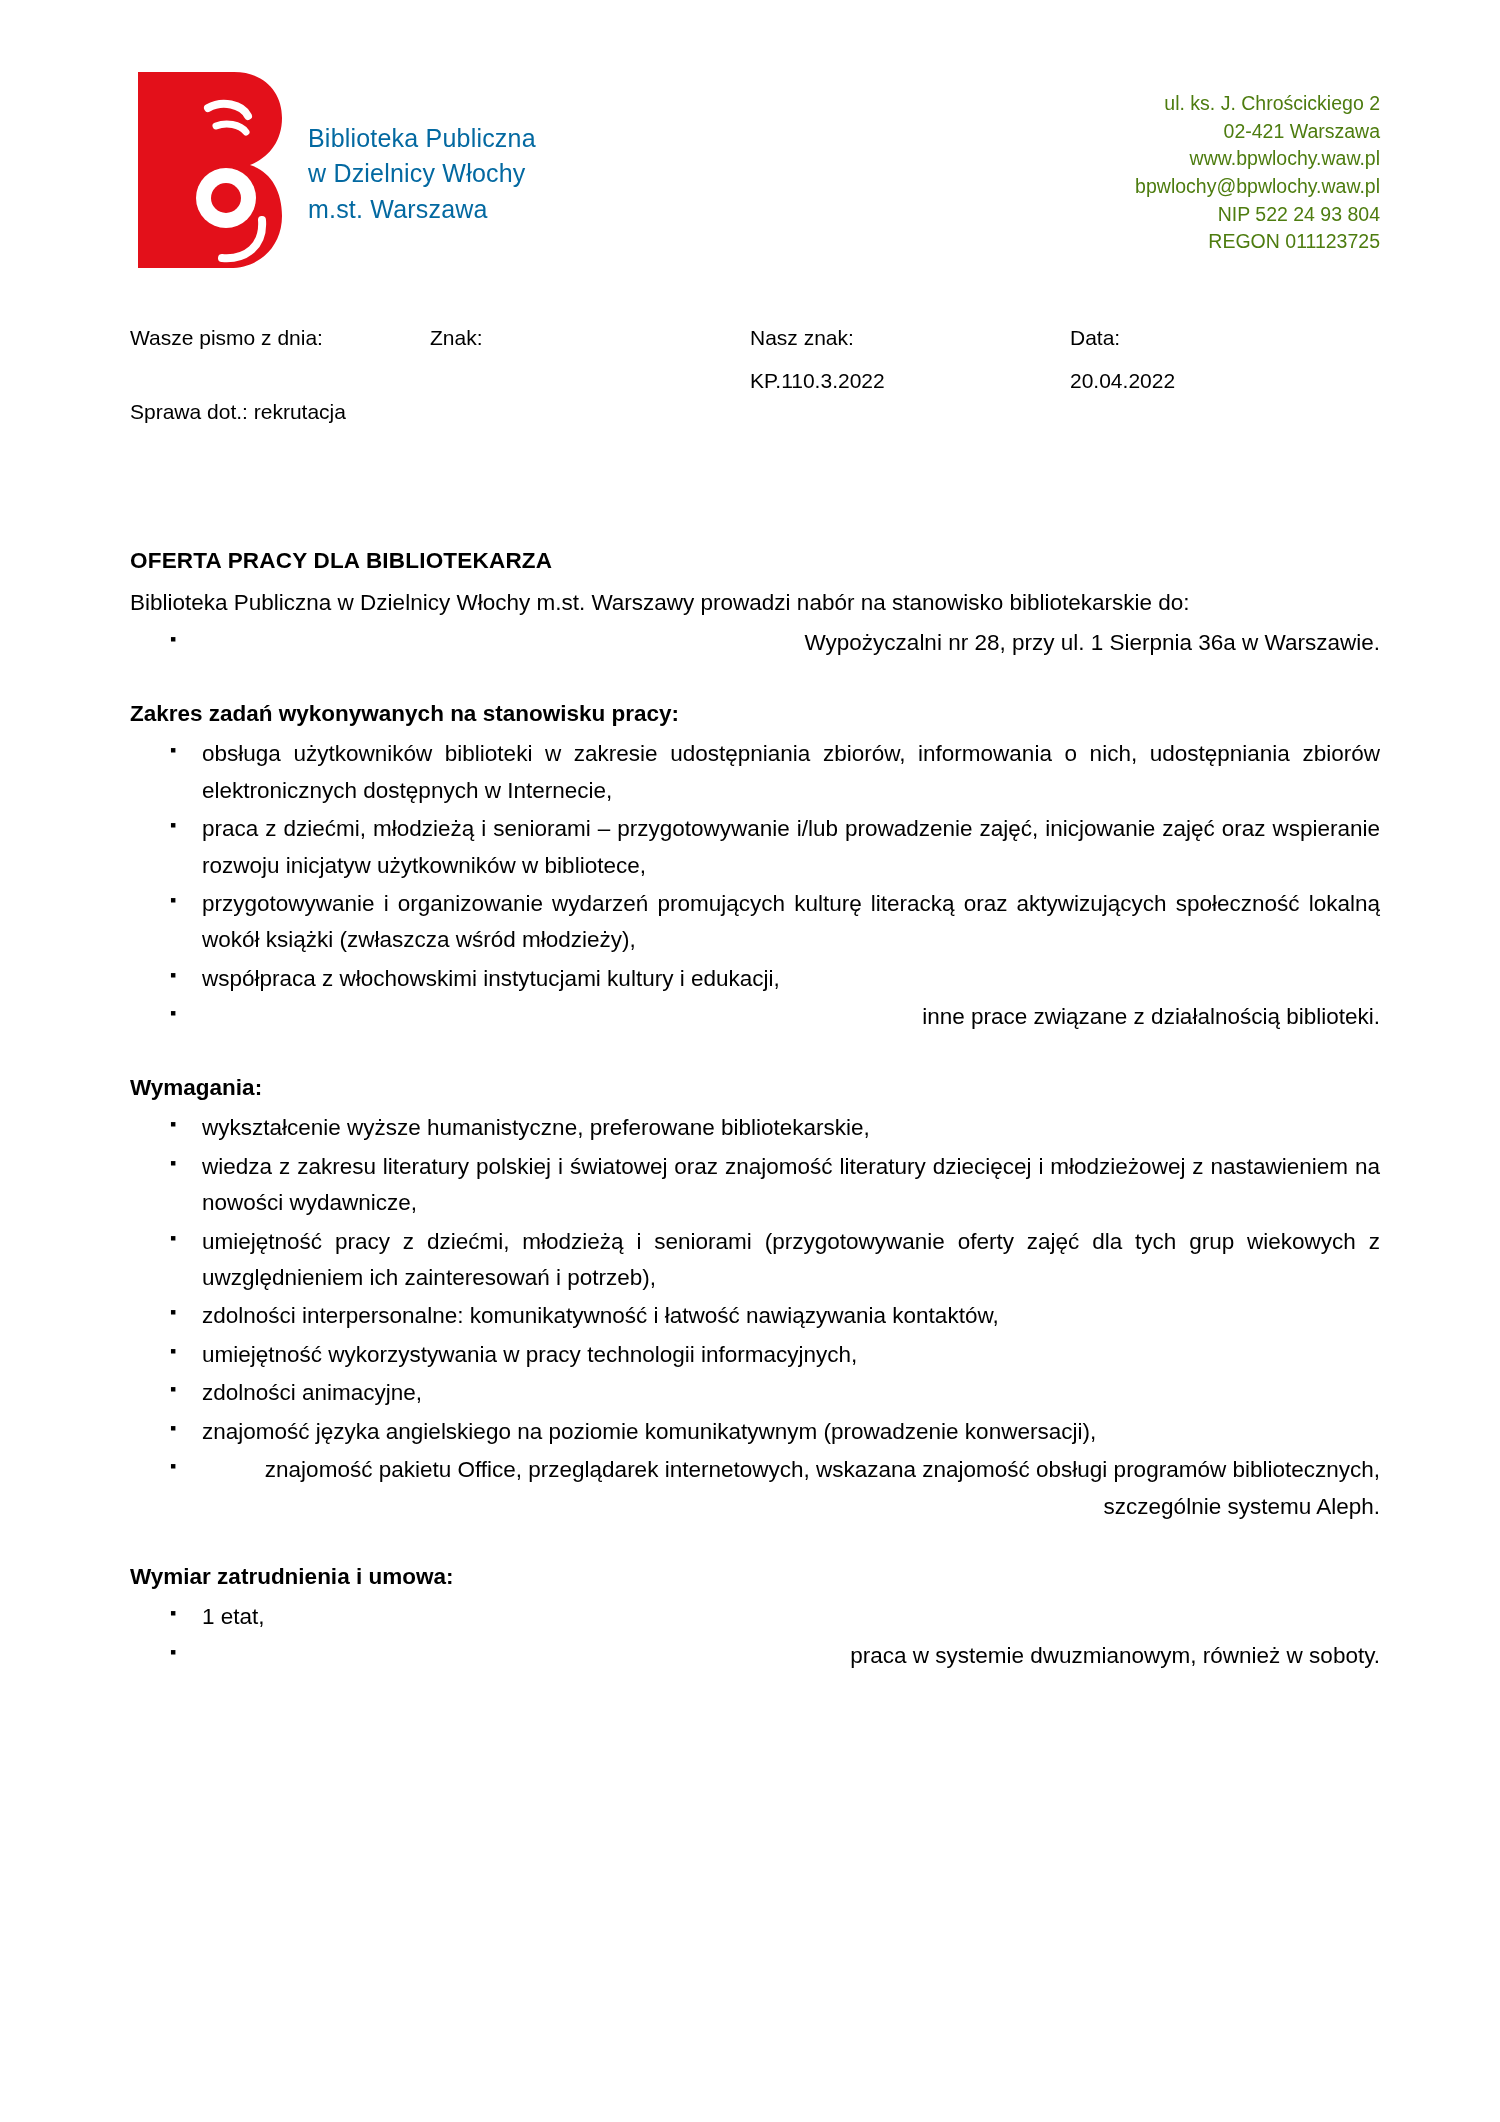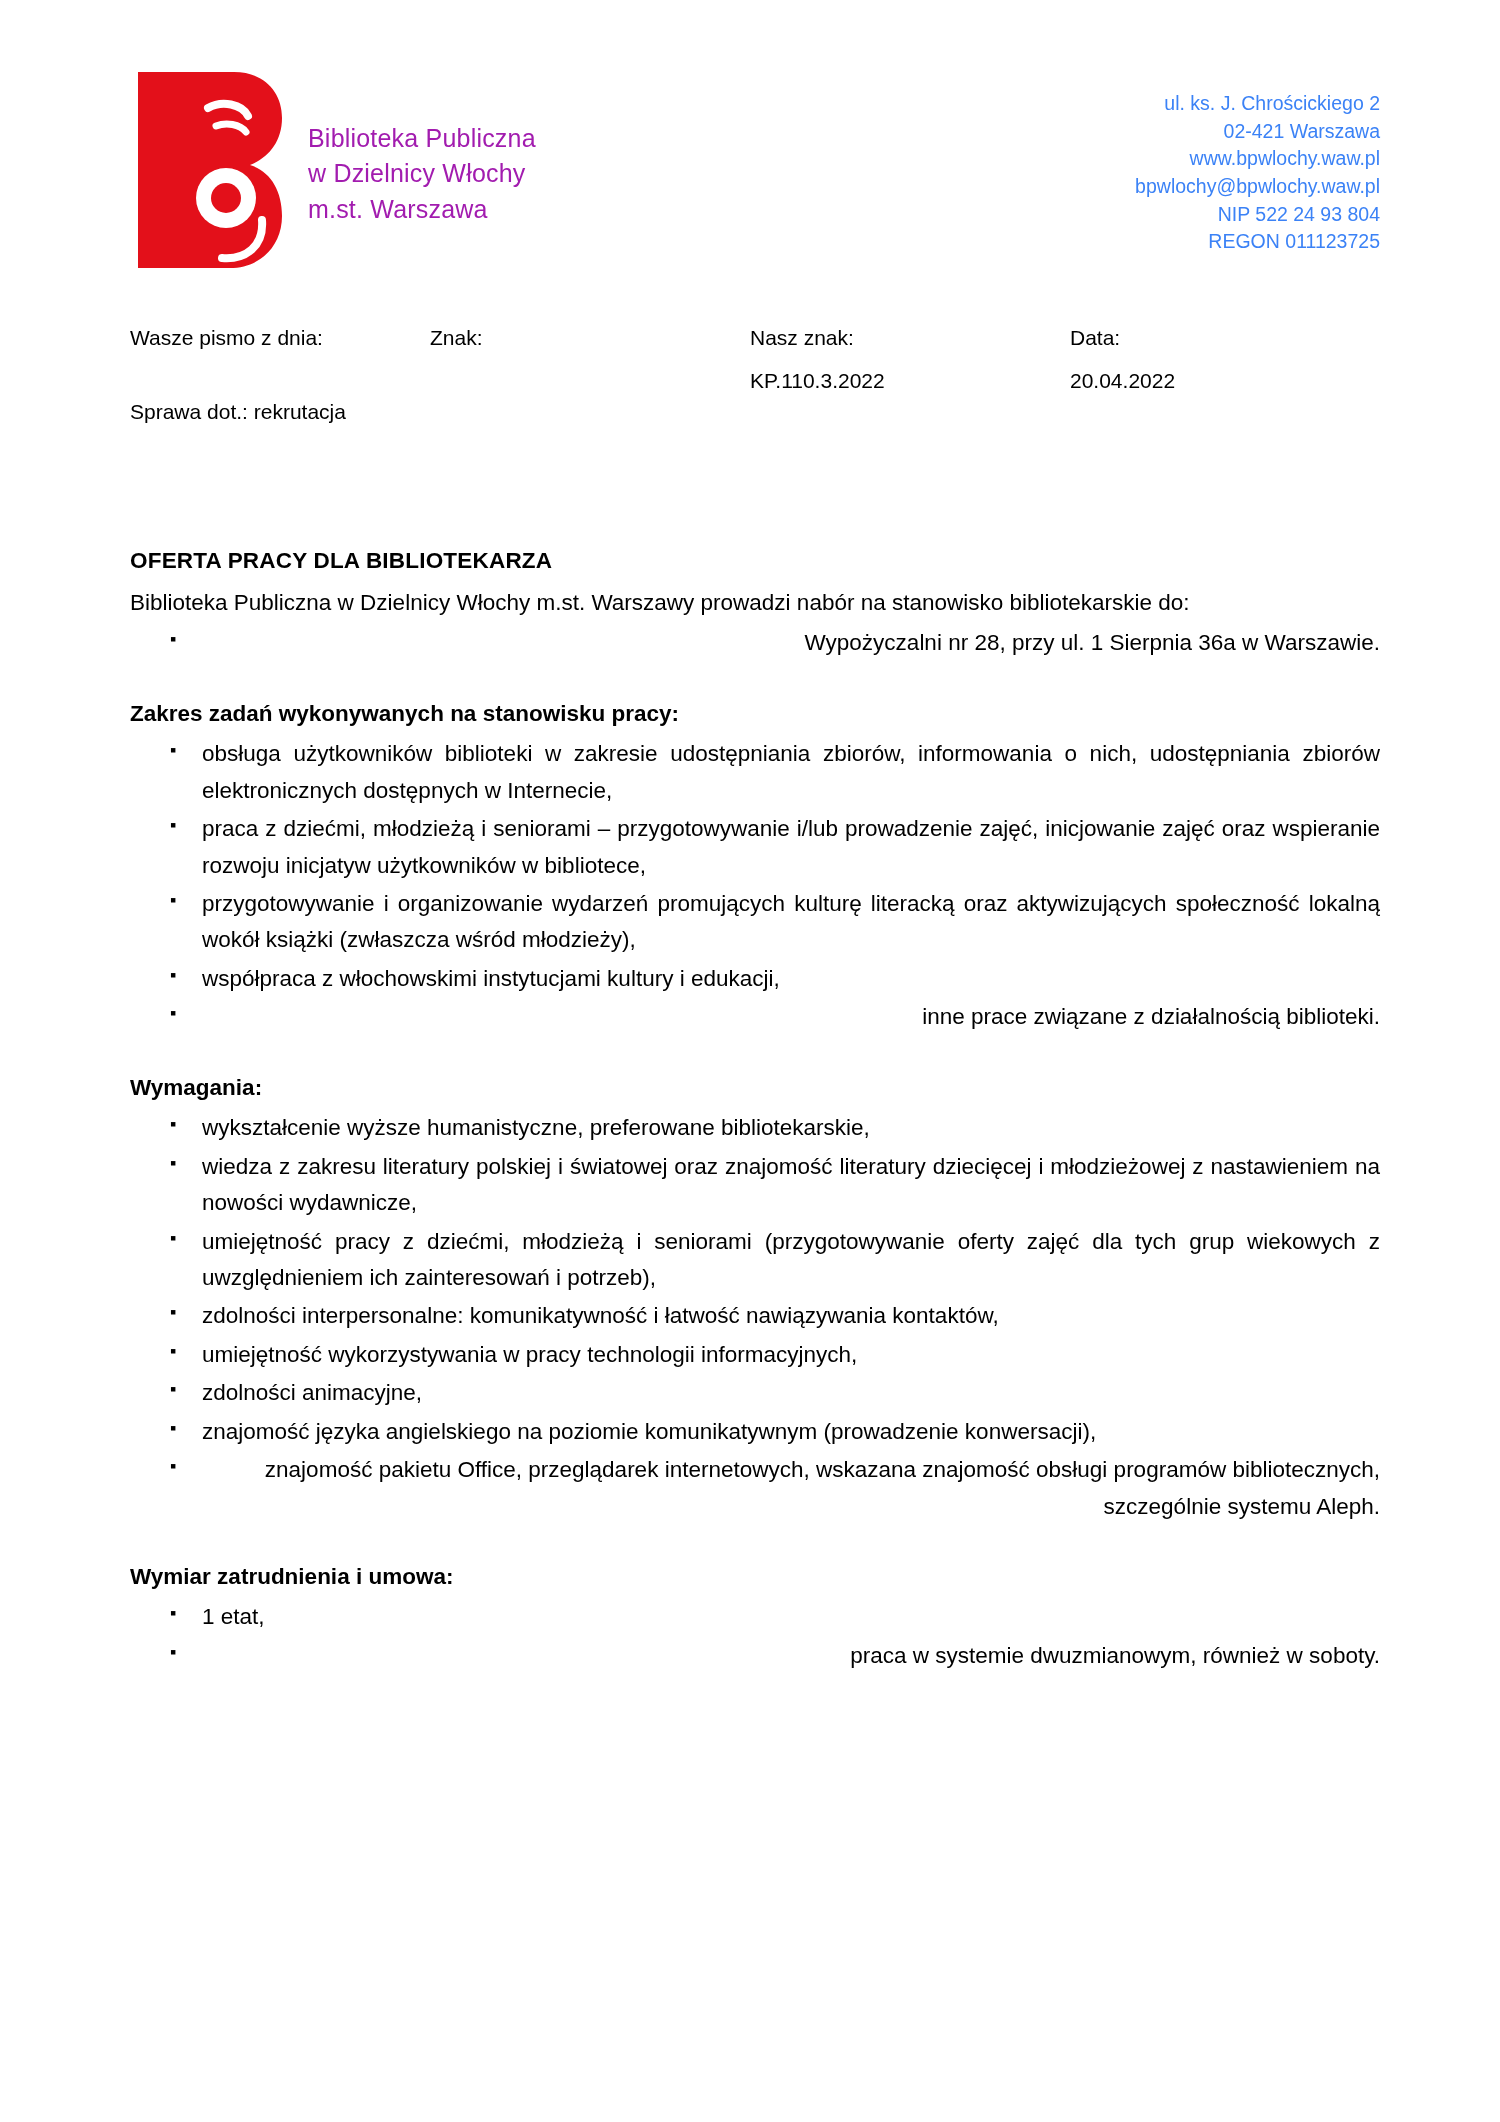--- a/index.html
+++ b/index.html
@@ -37,31 +37,31 @@
   .logo-mark {
     width: 152px;
     height: 200px;
     position: relative;
     flex: 0 0 auto;
   }
   .logo-mark svg { display: block; }
   .brand-text {
     font-size: 25px;
     line-height: 1.42;
-    color: #a21caf;
+    color: #0369a1;
     letter-spacing: .2px;
     padding-top: 8px;
   }
   .brand-text div { white-space: nowrap; }
 
   .contact {
     text-align: right;
     font-size: 19.5px;
     line-height: 1.42;
-    color: #3b82f6;
+    color: #4d7c0f;
     padding-top: 20px;
     font-family: "Liberation Sans", sans-serif;
   }
   .contact .corr-label {
     text-decoration: underline;
   }
 
   
   .refs {
     margin-top: 42px;

